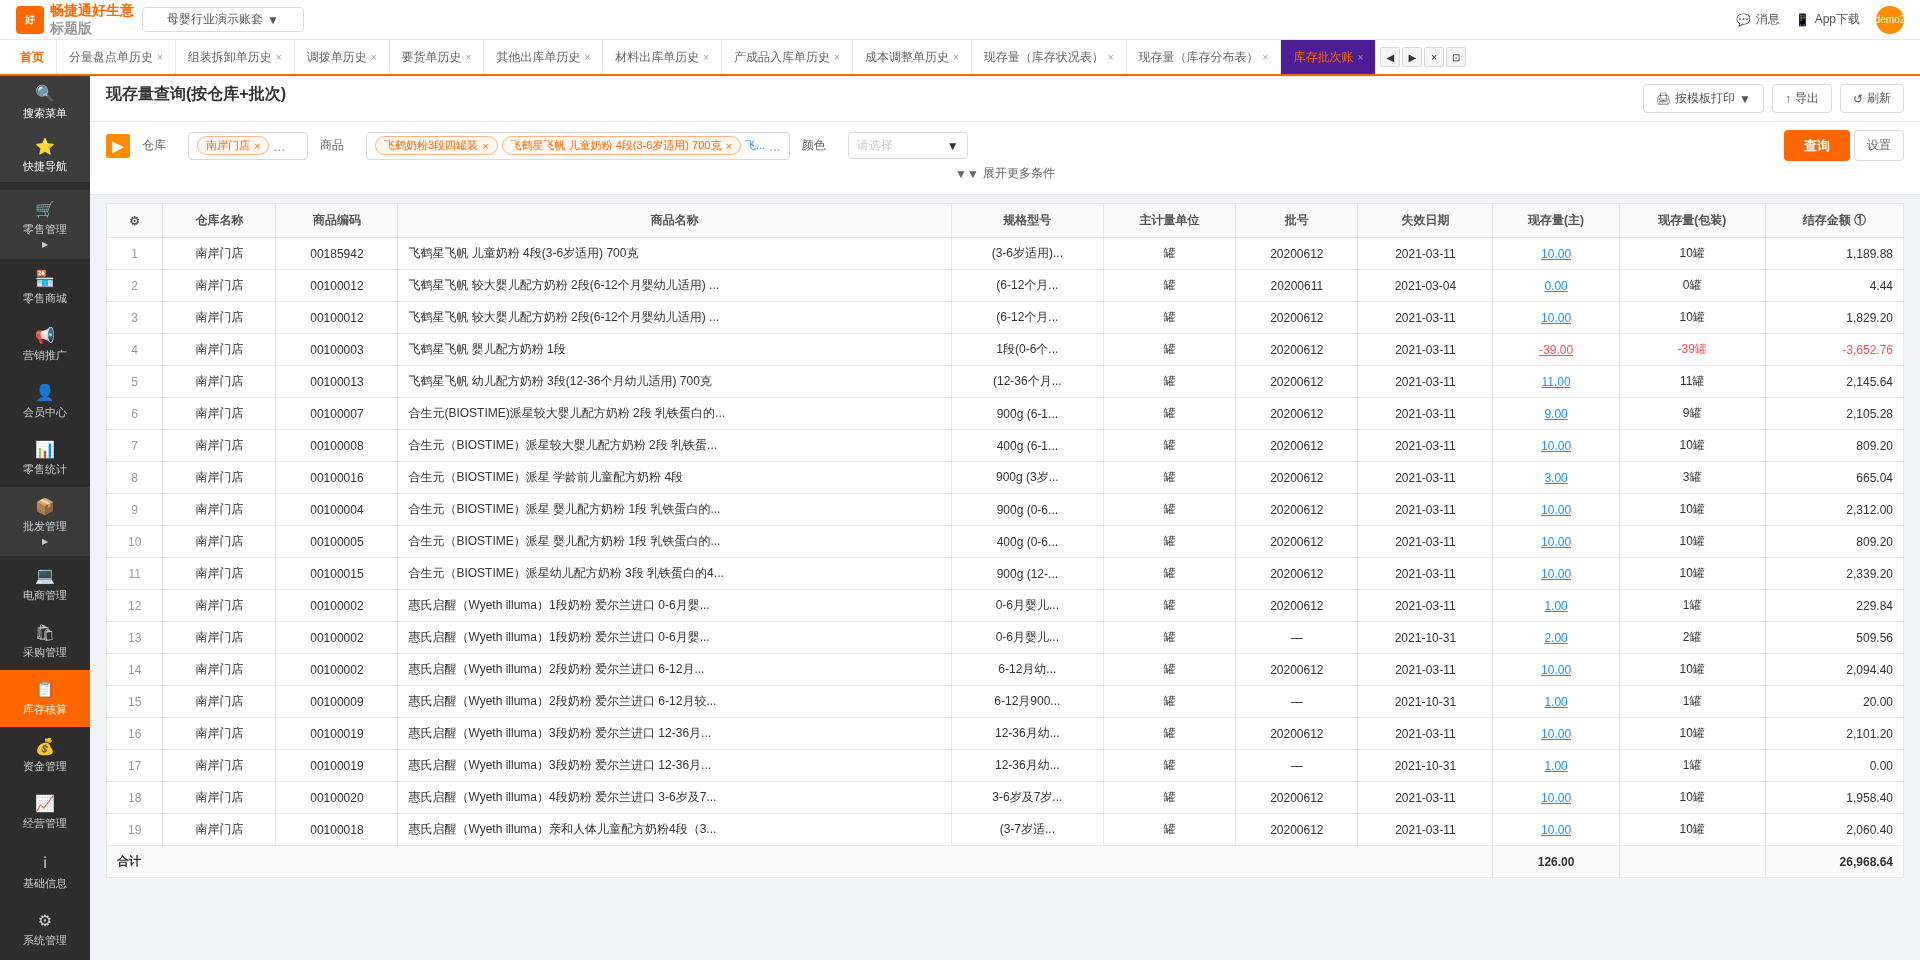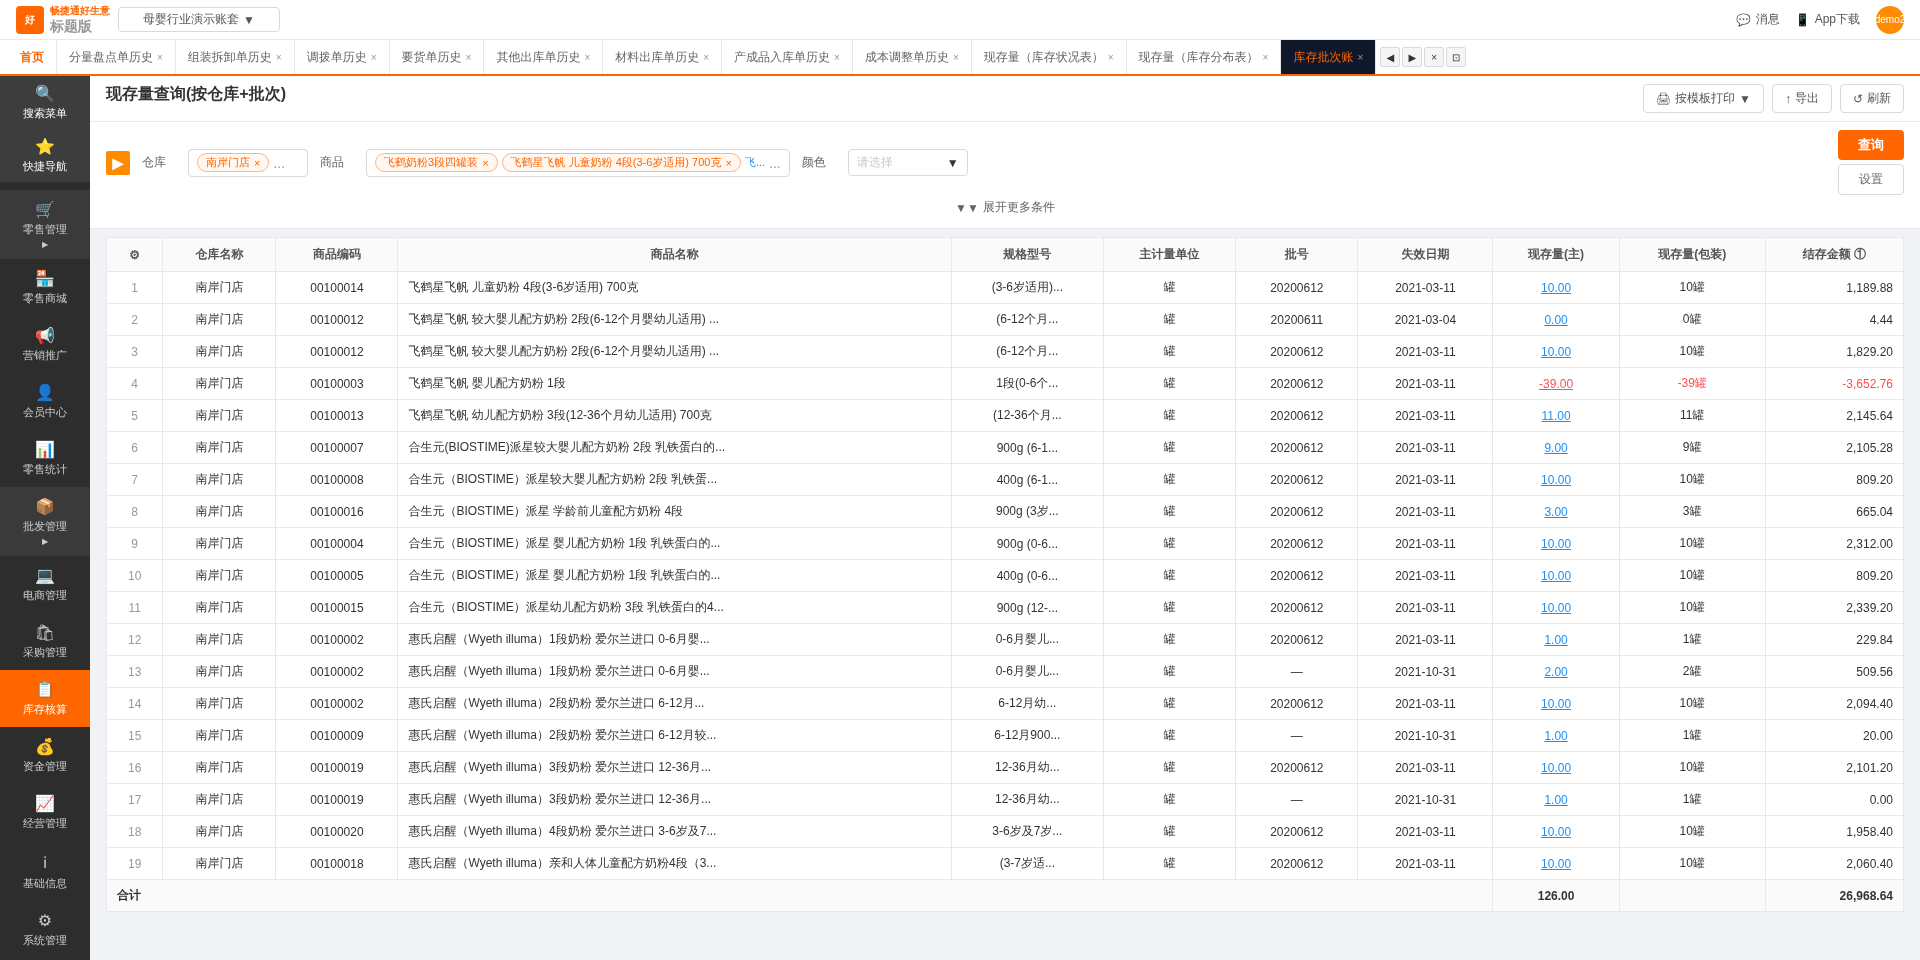--- a/index.html
+++ b/index.html
@@ -13,21 +13,21 @@
     .logo-text { font-size: 13px; color: #ff6600; font-weight: bold; }
     .store-selector { display: flex; align-items: center; gap: 4px; border: 1px solid #d9d9d9; border-radius: 4px; padding: 3px 24px; cursor: pointer; font-size: 12px; color: #555; min-width: 160px; }
     .top-bar-right { display: flex; align-items: center; gap: 16px; }
     .top-btn { display: flex; align-items: center; gap: 4px; font-size: 12px; color: #555; cursor: pointer; }
     .avatar { width: 28px; height: 28px; border-radius: 50%; background: #ff8c00; display: flex; align-items: center; justify-content: center; color: #fff; font-size: 11px; }
 
     
     .nav-tabs { height: 36px; background: #fff; display: flex; align-items: center; border-bottom: 2px solid #ff6600; padding: 0 8px; overflow-x: auto; white-space: nowrap; }
     .nav-tab { height: 36px; display: inline-flex; align-items: center; padding: 0 12px; font-size: 12px; color: #666; cursor: pointer; border-right: 1px solid #e8e8e8; gap: 4px; flex-shrink: 0; }
     .nav-tab.home { color: #ff6600; font-weight: bold; border-right: 1px solid #e8e8e8; }
-    .nav-tab.active { background: #0f172a; color: #ff6600; }
+    .nav-tab.active { background: #4c1d95; color: #ff6600; }
     .nav-tab .close-x { color: #999; font-size: 10px; cursor: pointer; }
     .nav-arrows { display: flex; align-items: center; gap: 2px; margin-left: 4px; }
     .nav-arrow { width: 20px; height: 20px; background: #f5f5f5; border: 1px solid #d9d9d9; border-radius: 2px; display: flex; align-items: center; justify-content: center; cursor: pointer; font-size: 10px; }
 
     
     .layout { display: flex; height: calc(960px - 76px); }
 
     
     .sidebar { width: 90px; background: #2d2d2d; display: flex; flex-direction: column; align-items: center; padding-top: 0; flex-shrink: 0; }
     .sidebar-item { width: 100%; display: flex; flex-direction: column; align-items: center; padding: 10px 4px; cursor: pointer; color: #ccc; font-size: 11px; gap: 3px; }
@@ -80,21 +80,21 @@
     ::-webkit-scrollbar-thumb { background: #ccc; border-radius: 3px; }
   </style>
 </head>
 <body>
 
 <div class="top-bar">
   <div class="top-bar-left">
     <div class="logo-area">
       <div class="logo-icon">好</div>
       <div class="logo-text">
-        <div style="font-size:10px;">畅捷通好生意</div>
+        <div style="font-size:14px;">畅捷通好生意</div>
         <div style="font-size:14px;color:#999;">标题版</div>
       </div>
     </div>
     <div class="store-selector">
       <span>母婴行业演示账套</span>
       <span>▼</span>
     </div>
   </div>
   <div class="top-bar-right">
     <div class="top-btn">
@@ -258,21 +258,21 @@
         </div>
 
         <div class="filter-item">
           <span class="filter-label">颜色</span>
           <div class="color-select">
             <span style="color:#ccc;font-size:12px;">请选择</span>
             <span>▼</span>
           </div>
         </div>
 
-        <div style="display:flex;flex-direction:column;gap:4px;margin-left:auto;">
+        <div style="display:flex;flex-direction:row;gap:4px;margin-left:auto;">
           <button class="btn-query">查询</button>
           <button class="btn-settings">设置</button>
         </div>
       </div>
       <div class="filter-expand">
         <span>▼▼</span>
         <span>展开更多条件</span>
       </div>
     </div>
 
@@ -290,21 +290,21 @@
             <th>失效日期</th>
             <th>现存量(主)</th>
             <th>现存量(包装)</th>
             <th>结存金额 ①</th>
           </tr>
         </thead>
         <tbody id="table-body">
         <tr>
     <td class="row-num">1</td>
     <td>南岸门店</td>
-    <td>00100014</td>
+    <td>00185942</td>
     <td class="col-left">飞鹤星飞帆 儿童奶粉 4段(3-6岁适用) 700克</td>
     <td>(3-6岁适用)...</td>
     <td>罐</td>
     <td>20200612</td>
     <td>2021-03-11</td>
     <td><span class="link-value ">10.00</span></td>
     <td class="">10罐</td>
     <td class="col-right">1,189.88</td>
   </tr>
             <tr>

